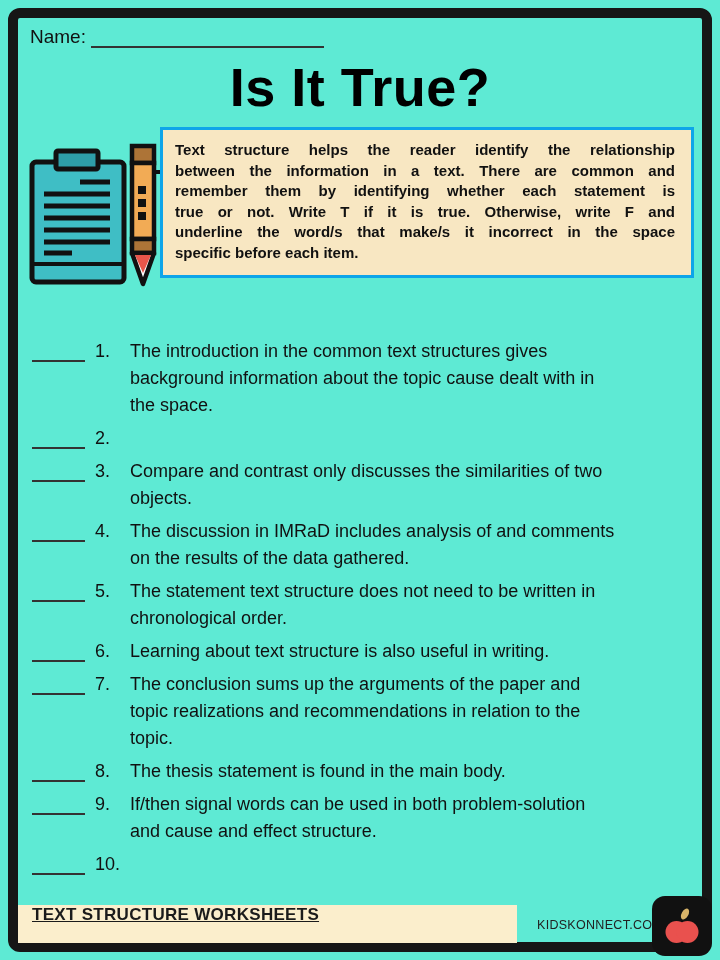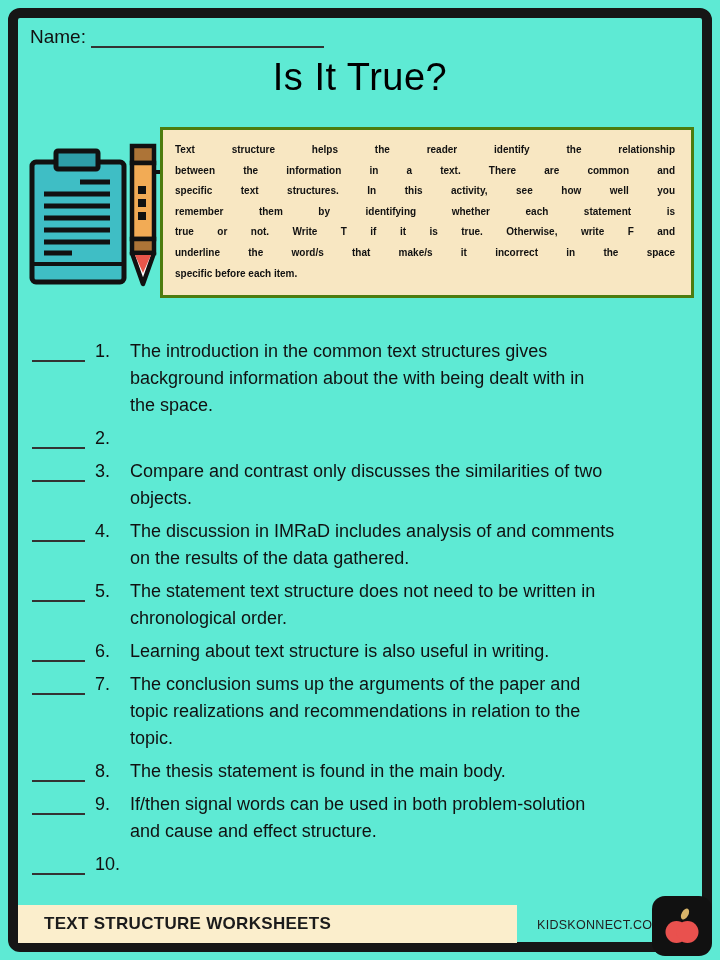--- a/index.html
+++ b/index.html
@@ -3,34 +3,34 @@
 <meta charset="utf-8">
 <style>
   html,body{margin:0;padding:0;background:#fff;}
   .sheet{position:relative;width:720px;height:960px;background:#5eead4;
          font-family:"Liberation Sans",sans-serif;color:#111;overflow:hidden;}
   .frame{position:absolute;left:8px;top:8px;width:704px;height:944px;
          border:10px solid var(--frame-black,#161616);border-radius:12px;box-sizing:border-box;}
   .name-row{position:absolute;left:30px;top:26px;font-size:19px;color:#111;}
   .name-line{display:inline-block;width:233px;height:19px;border-bottom:2px solid #333;margin-left:5px;vertical-align:bottom;}
   .title{position:absolute;left:0;top:56px;width:720px;text-align:center;
-         font-size:38px;font-weight:normal;letter-spacing:.5px;color:#000;}
+         font-size:54px;font-weight:bold;letter-spacing:.5px;color:#000;}
   .icon-wrap{position:absolute;left:24px;top:136px;width:140px;height:166px;}
   .instruction-box{position:absolute;left:160px;top:127px;width:534px;box-sizing:border-box;
-         background:var(--instruction-bg,#F8E7C2);border:3px solid #4d7c0f;
-         padding:10px 16px 11px 12px;font-weight:bold;font-size:10px;line-height:20.6px;color:#111;}
+         background:var(--instruction-bg,#F8E7C2);border:3px solid #0ea5e9;
+         padding:10px 16px 11px 12px;font-weight:bold;font-size:15px;line-height:20.6px;color:#111;}
   .instruction-box .jline{text-align:justify;text-align-last:justify;}
   .list{position:absolute;left:32px;top:338px;width:662px;}
   .item{display:flex;align-items:flex-start;margin-bottom:6px;font-size:18px;line-height:27px;color:#111;}
   .blank{flex:none;width:53px;height:22px;border-bottom:2px solid #333;}
   .num{flex:none;width:35px;margin-left:10px;}
   .txt{flex:1;}
   .footer-bar{position:absolute;left:18px;top:905px;width:499px;height:38px;box-sizing:border-box;
-         background:var(--footer-bg,#FBEECC);display:flex;align-items:center;padding-left:26px;
-         font-weight:bold;font-size:17px;letter-spacing:.3px;color:#1b1b1b;}
+         background:var(--footer-bg,#FBEECC);display:flex;padding-left:14px;
+         font-weight:bold;font-size:17px;letter-spacing:.3px;color:#1b1b1b;text-decoration:underline;}
   .site{position:absolute;left:537px;top:918px;font-size:12.5px;letter-spacing:.3px;color:#222;}
   .apple-box{position:absolute;left:652px;top:896px;width:60px;height:60px;background:#111;
          border-radius:13px;display:flex;align-items:center;justify-content:center;}
 </style>
 </head>
 <body>
 
 <div class="sheet">
   <div class="frame"></div>
 
@@ -60,34 +60,33 @@
       <rect x="114" y="76" width="8" height="8" fill="#111"></rect>
       <rect x="108" y="103" width="22" height="14" style="fill:var(--pencil-brown)" stroke="#111" stroke-width="4.5"></rect>
       <path d="M108,117 L130,117 L119,148 Z" fill="#ffffff" stroke="#111" stroke-width="4.5" stroke-linejoin="round"></path>
       <path d="M111,119 L127,119 L119,137 Z" style="fill:var(--tip-red)"></path>
     </svg>
   </div>
 
   <div class="instruction-box">
       <div class="jline">Text structure helps the reader identify the relationship</div>
       <div class="jline">between the information in a text. There are common and</div>
-      <div class="jline">specific text structures. In this activity, see how well you</div>
       <div class="jline">remember them by identifying whether each statement is</div>
       <div class="jline">true or not. Write T if it is true. Otherwise, write F and</div>
       <div class="jline">underline the word/s that make/s it incorrect in the space</div>
       <div class="">specific before each item.</div>
     </div>
 
   <div class="list">
       <div class="item">
         <span class="blank"></span>
         <span class="num">1.</span>
         <div class="txt">
           <div>The introduction in the common text structures gives</div>
-          <div>background information about the with being dealt with in</div>
+          <div>background information about the topic cause dealt with in</div>
           <div>the space.</div>
         </div>
       </div>
       <div class="item">
         <span class="blank"></span>
         <span class="num">2.</span>
       </div>
       <div class="item">
         <span class="blank"></span>
         <span class="num">3.</span>

